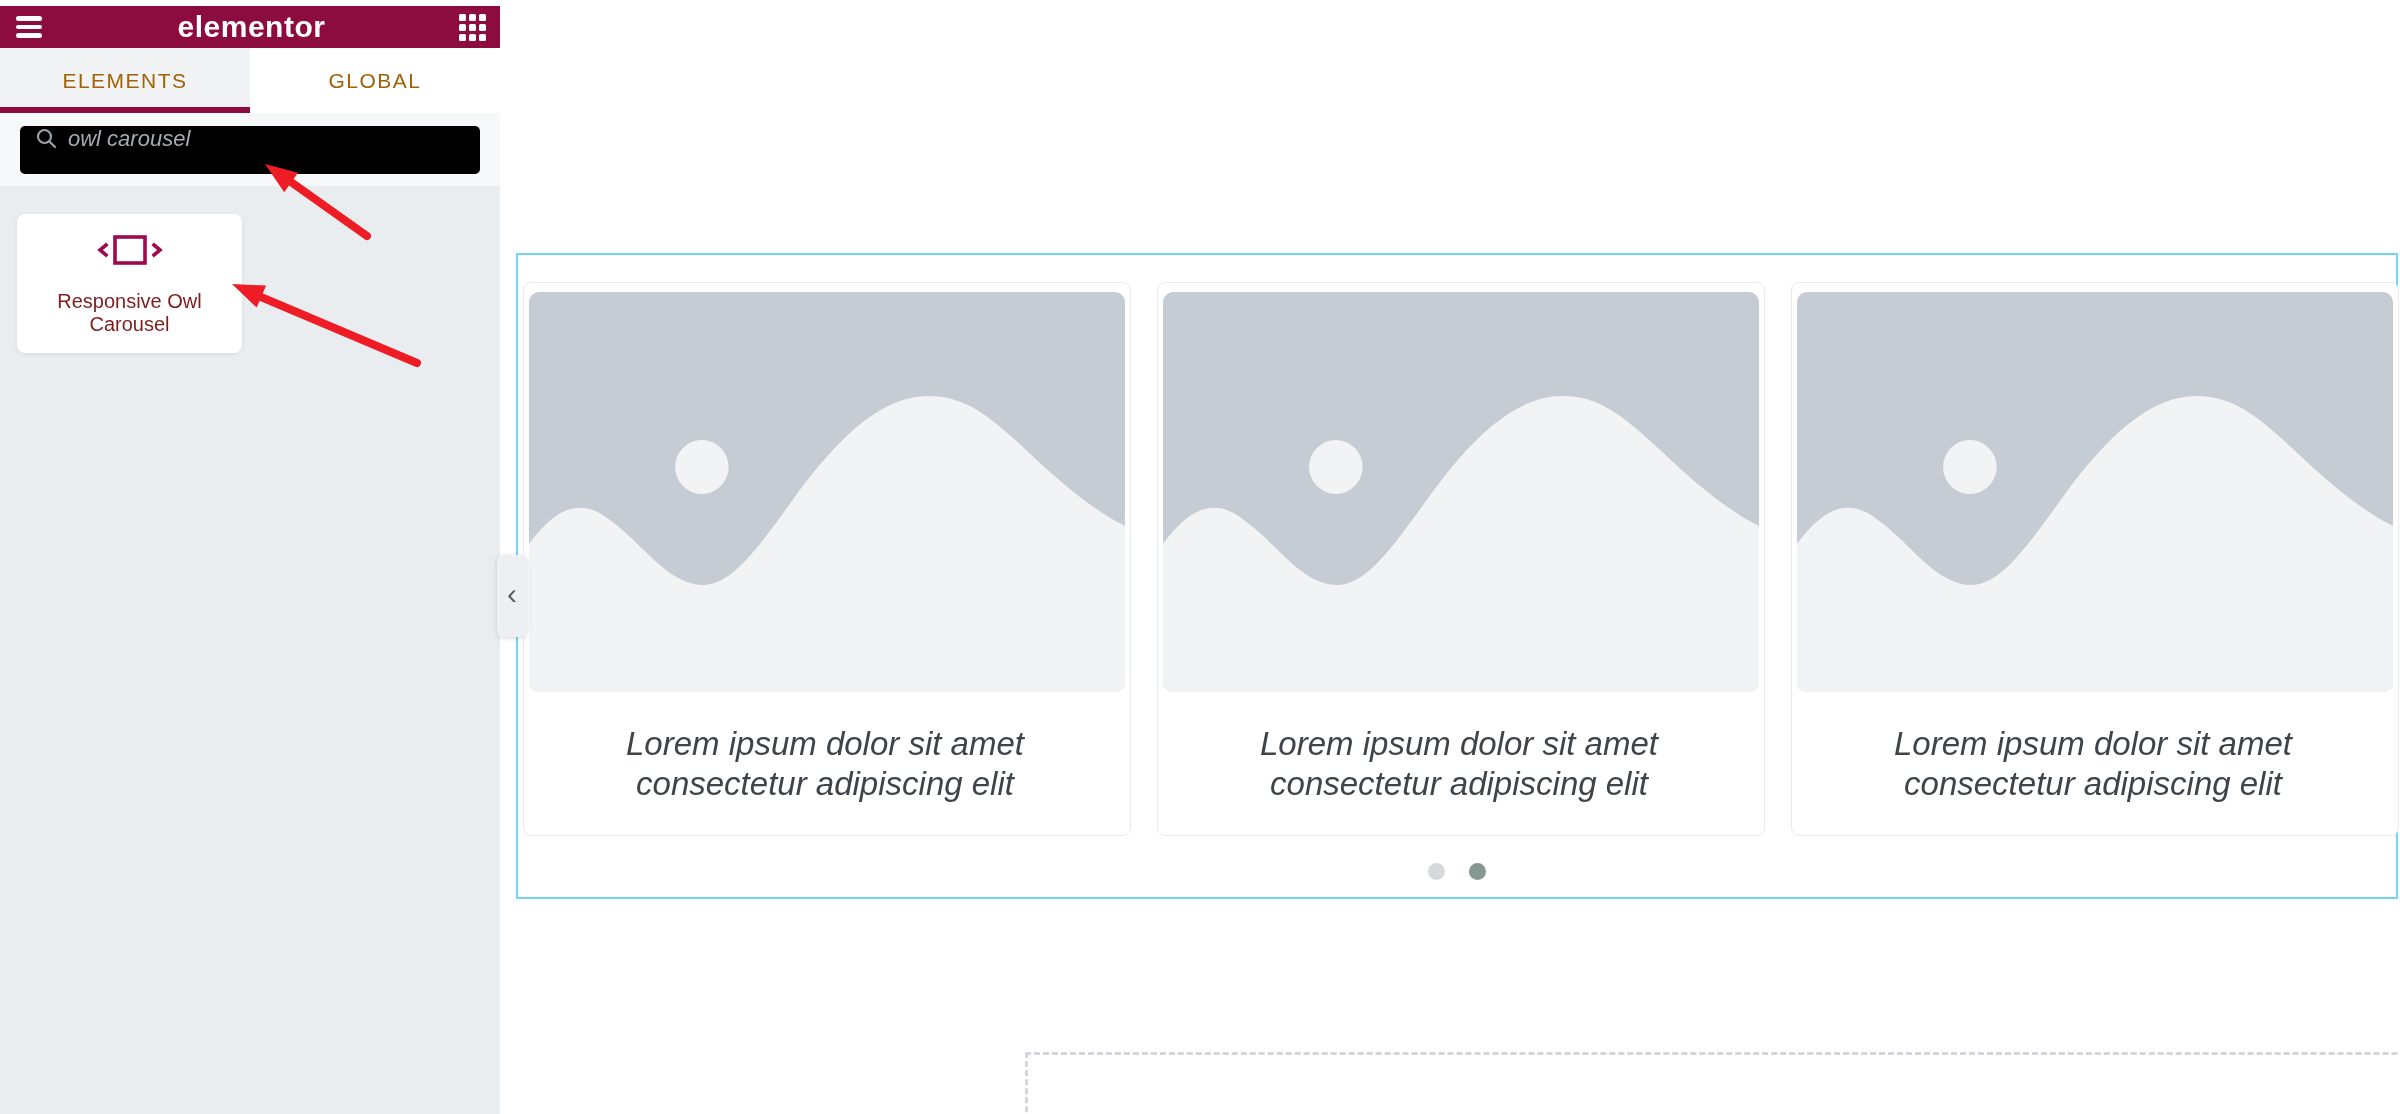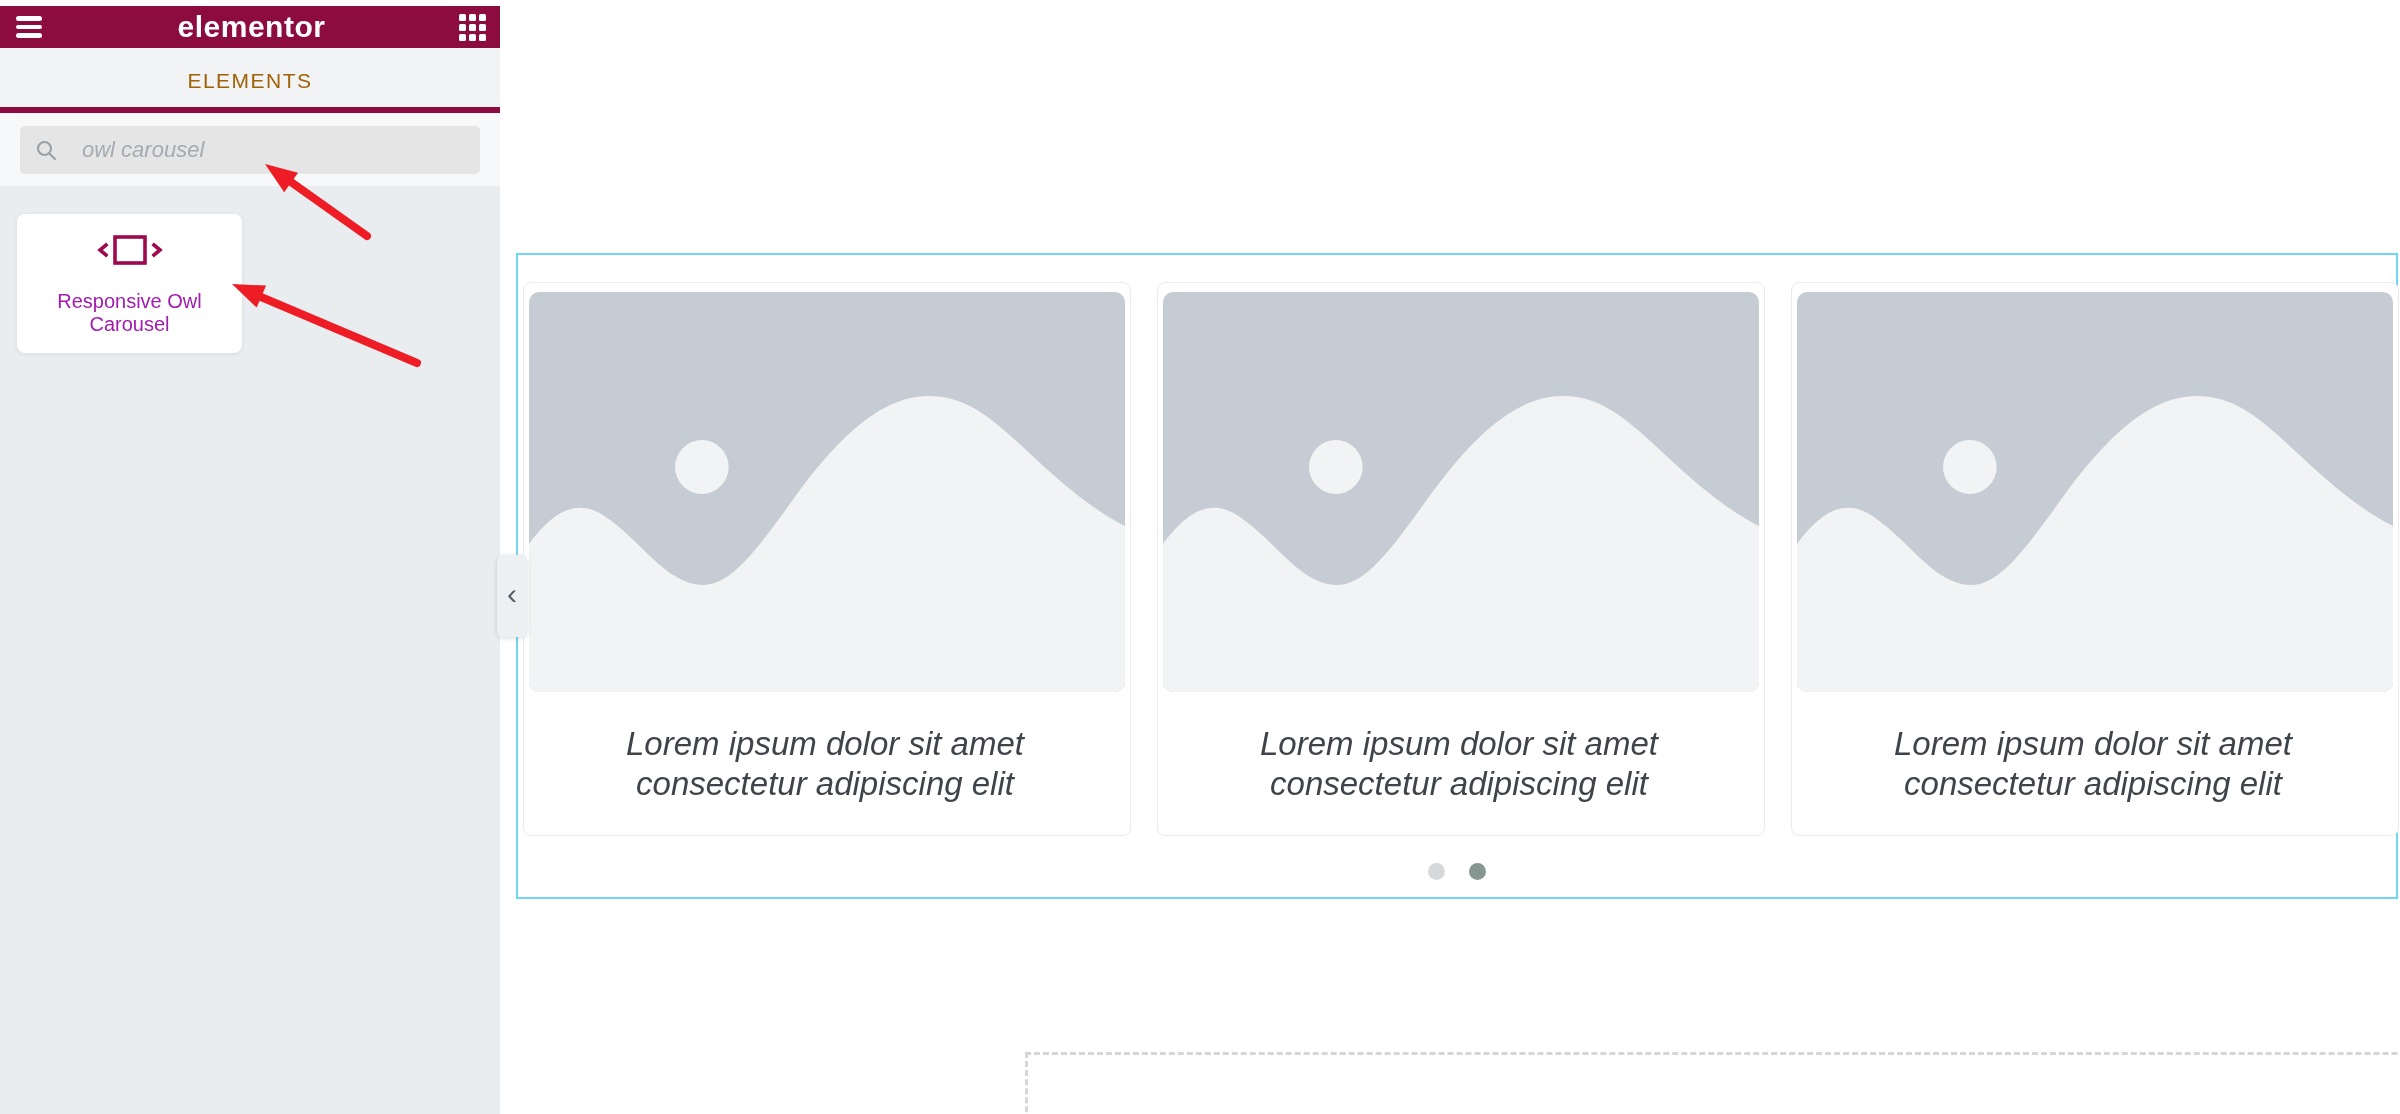--- a/index.html
+++ b/index.html
@@ -26,40 +26,40 @@
   .tab {
     flex:1; display:flex; align-items:center; justify-content:center;
     font-size:21px; letter-spacing:1.5px; color:#a16207; font-weight:500; cursor:pointer;
     background:#fff; position:relative;
   }
   .tab.active { background:#f1f3f4; }
   .tab.active::after { content:""; position:absolute; left:0; right:0; bottom:0; height:6px; background:#8d0c40; }
 
   .search-strip { height:73px; background:#f7f8f9; display:flex; align-items:center; padding:0 20px; }
   .search-box {
-    width:100%; height:48px; background:#e5e5e5; border-radius:5px;
-    display:flex; align-items:center; padding:0 14px; gap:24px;
+    width:100%; height:48px; background:#000000; border-radius:5px;
+    display:flex; align-items:flex-start; padding:0 14px; gap:10px;
   }
   .search-glyph { width:24px; height:24px; flex:0 0 auto; }
   .search-input {
     border:none; outline:none; background:transparent; width:100%;
     font-style:italic; font-size:22px; color:#7d848c;
     font-family:"Liberation Sans", sans-serif;
   }
   .search-input::placeholder { color:#a4abb2; opacity:1; }
 
   .widgets-area { padding:28px 17px; }
   .widget-card {
     width:225px; height:139px; background:#fff; border-radius:8px;
     box-shadow:0 1px 5px rgba(0,0,0,.08);
     display:flex; flex-direction:column; align-items:center; justify-content:center;
     gap:18px; cursor:pointer;
   }
   .widget-icon { width:68px; height:40px; }
-  .widget-label { font-size:20px; font-weight:500; color:#a21caf; text-align:center; }
+  .widget-label { font-size:20px; font-weight:500; color:#7f1d1d; text-align:center; }
 
   .annot { position:absolute; left:0; top:0; width:500px; height:430px; pointer-events:none; z-index:60; }
 
   
   .canvas { position:absolute; left:500px; top:0; width:1900px; height:1114px; background:#fff; }
 
   .section-outline {
     position:absolute; left:16px; top:253px; width:1882px; height:646px;
     border:2px solid #71d7f7;
   }
@@ -114,20 +114,21 @@
         <i></i>
         <i></i>
         <i></i>
         <i></i>
         <i></i>
     </div>
   </div>
 
   <div class="tabs">
     <div class="tab active">ELEMENTS</div>
+    <div class="tab">GLOBAL</div>
   </div>
 
   <div class="search-strip">
     <div class="search-box">
       <svg class="search-glyph" viewBox="0 0 24 24">
         <circle cx="10.5" cy="10.5" r="6.5" fill="none" stroke="#9aa1a8" stroke-width="2.2"></circle>
         <line x1="15.5" y1="15.5" x2="21" y2="21" stroke="#9aa1a8" stroke-width="2.2" stroke-linecap="round"></line>
       </svg>
       <input class="search-input" type="text" placeholder="owl carousel" style="">
     </div>

